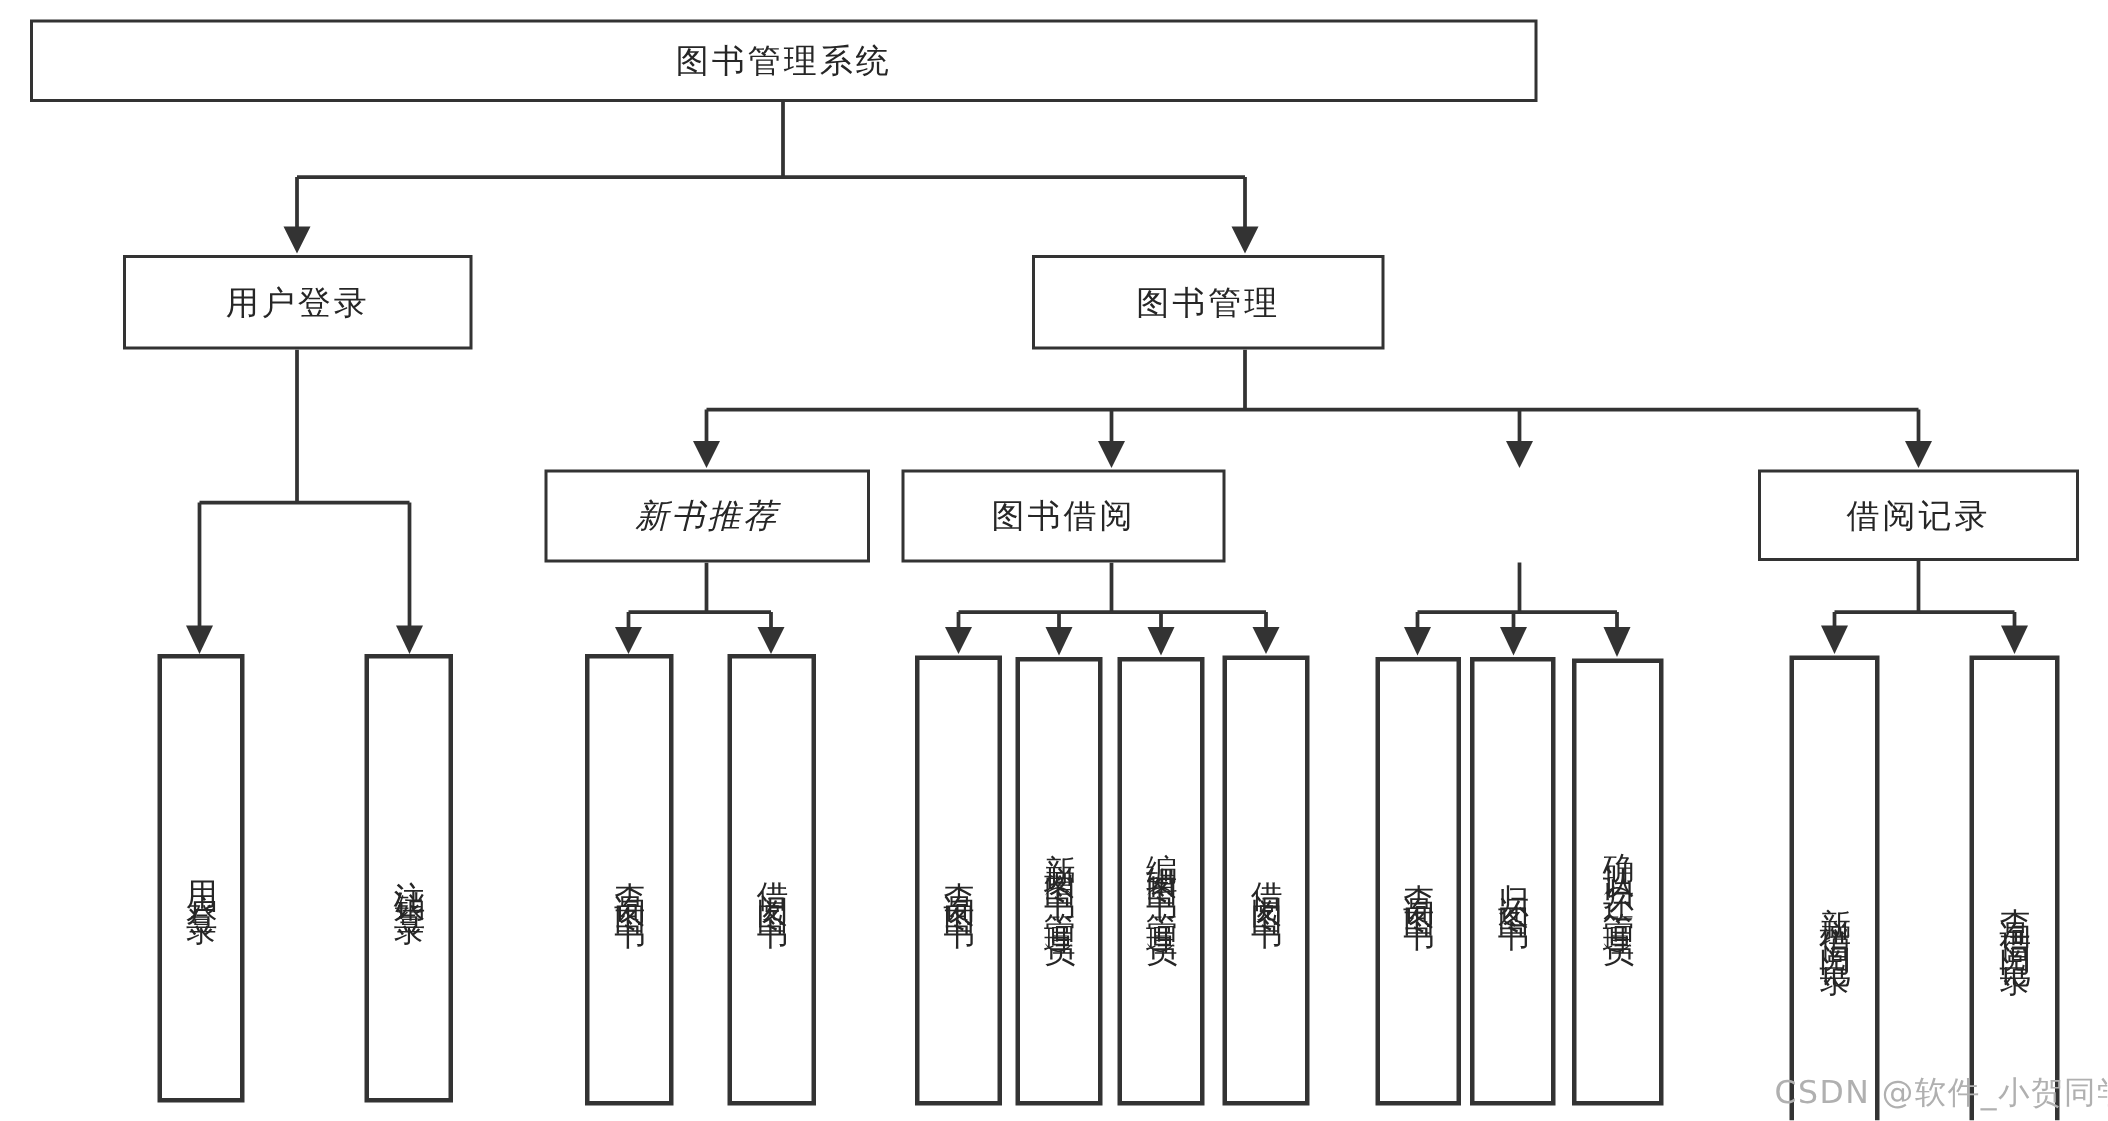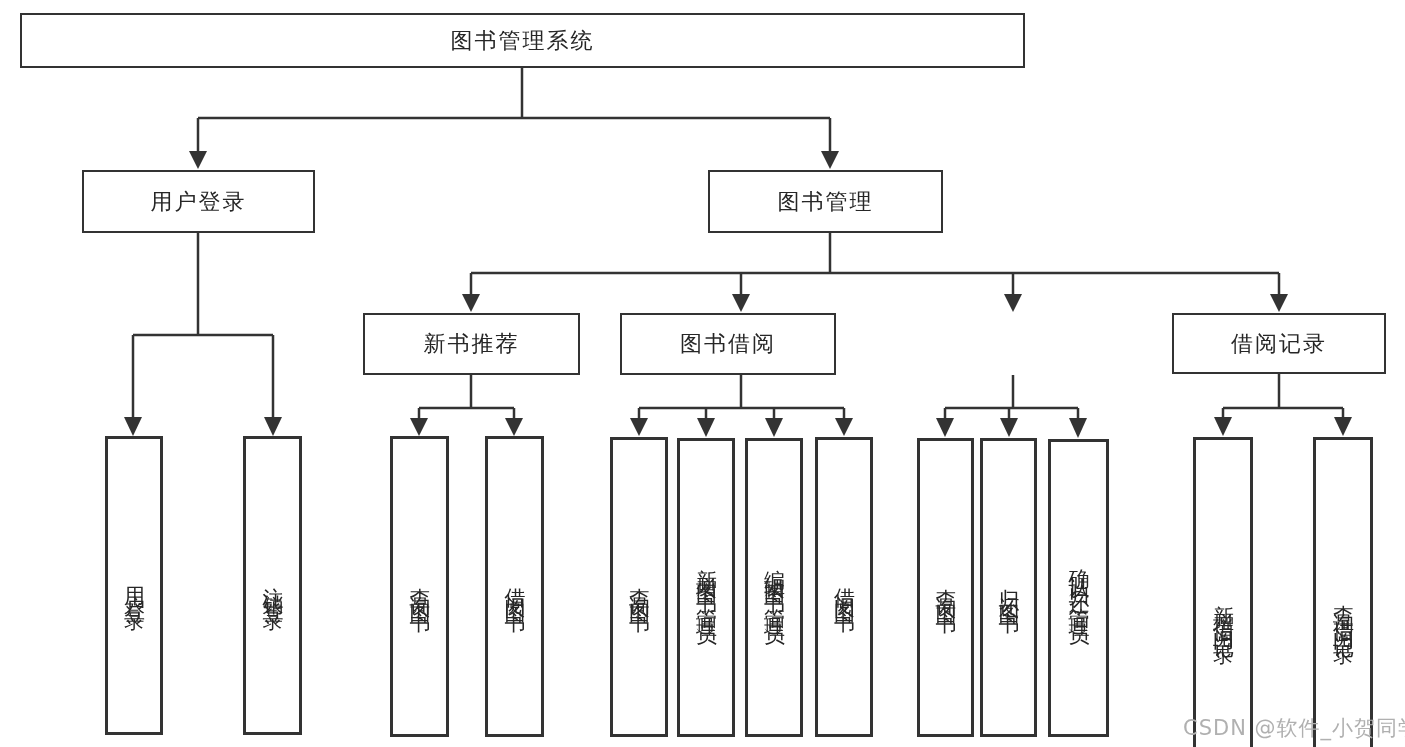--- a/index.html
+++ b/index.html
@@ -129,28 +129,28 @@
     </g>
   </svg>
 
   <div class="box" style="left:20px;top:13px;width:1005px;height:55px;">
     <span class="hlabel">图书管理系统</span>
   </div>
 
   <div class="box" style="left:82px;top:170px;width:233px;height:63px;">
     <span class="hlabel">用户登录</span>
   </div>
-  <div class="box" style="left:708px;top:170px;width:235px;height:63px;">
+  <div class="box" style="left:688px;top:170px;width:235px;height:63px;">
     <span class="hlabel">图书管理</span>
   </div>
 
-  <div class="box" style="left:363px;top:313px;width:217px;height:62px;">
+  <div class="box" style="left:363px;top:313px;width:217px;height:62px;font-style:italic;">
     <span class="hlabel">新书推荐</span>
   </div>
-  <div class="box" style="left:620px;top:313px;width:216px;height:62px;">
+  <div class="box" style="left:601px;top:313px;width:216px;height:62px;">
     <span class="hlabel">图书借阅</span>
   </div>
   <div class="box" style="left:1172px;top:313px;width:214px;height:61px;">
     <span class="hlabel">借阅记录</span>
   </div>
 
   <div class="box leaf" style="left:105px;top:436px;width:58px;height:299px;">
     <span class="vlabel">用户登录</span>
   </div>
   <div class="box leaf" style="left:243px;top:436px;width:59px;height:299px;">

